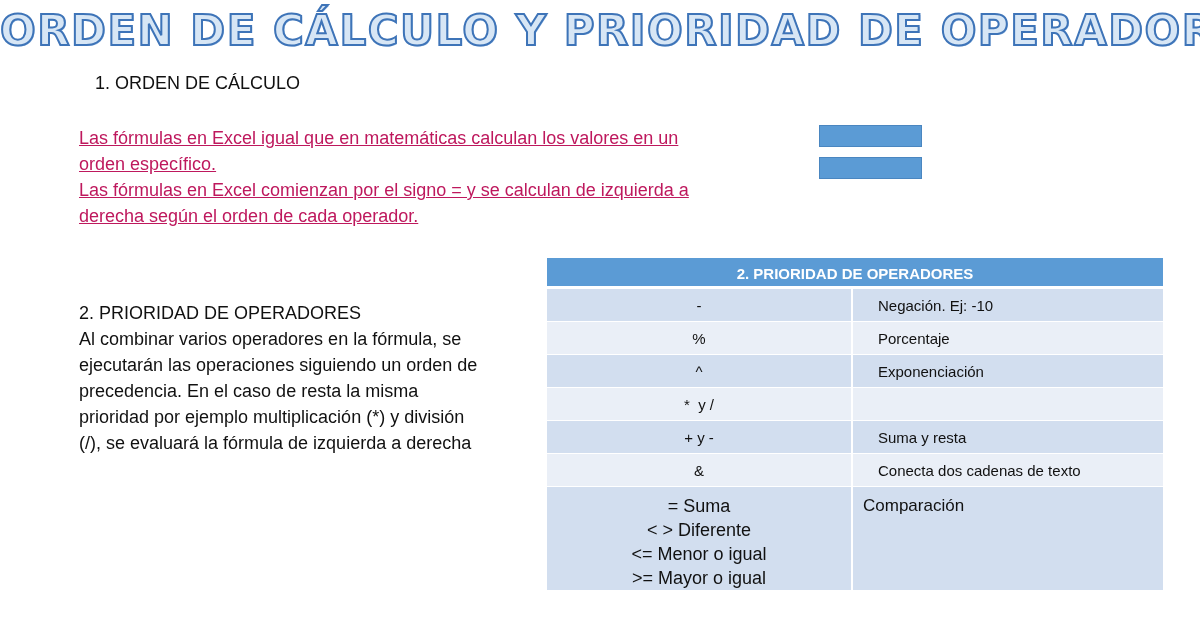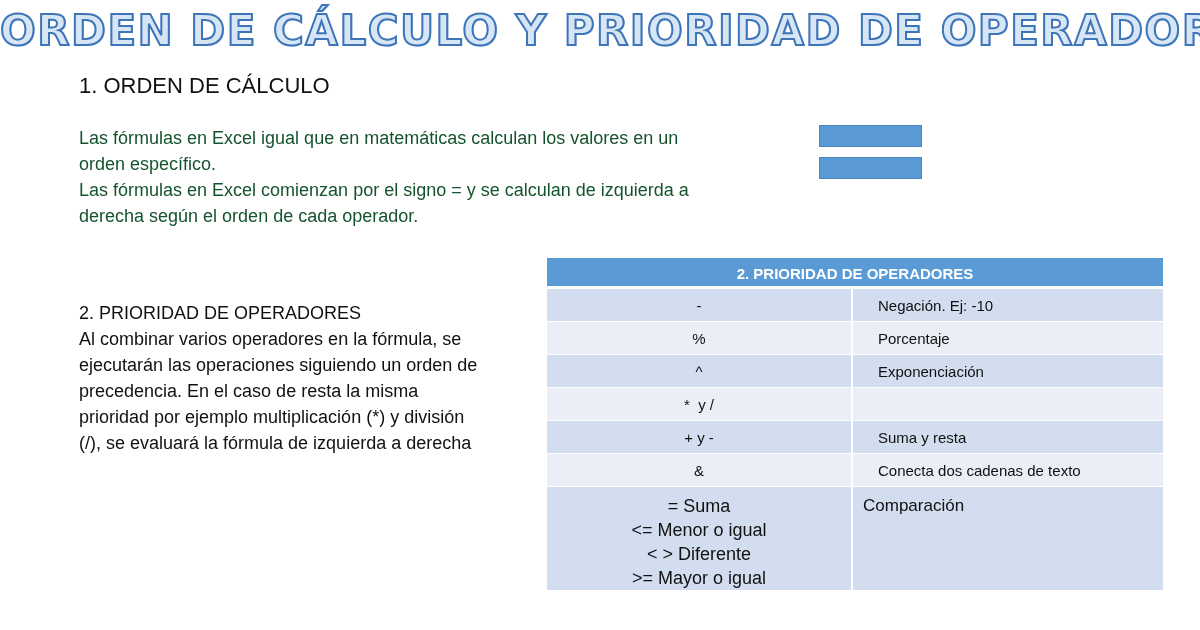--- a/index.html
+++ b/index.html
@@ -23,30 +23,32 @@
       font-size: 42px;
       letter-spacing: 1.5px;
       color: #d7e6f5;
       -webkit-text-stroke: 2px #3e74b8;
       text-shadow: 1px 1px 0 #9cbfe6;
       white-space: nowrap;
     }
 
     .section-heading {
       position: absolute;
-      font-size: 22px;
+      font-size: 18px;
       color: #111;
+      margin-left: 16px;
     }
     .s1-heading { left: 79px; top: 73px; }
 
     .paragraph {
       position: absolute;
       font-size: 18px;
       line-height: 26px;
-      color: #14532d;
+      color: #be185d;
+      text-decoration: underline;
     }
     .p1 { left: 79px; top: 125px; width: 700px; }
     .p1 .line { display: block; white-space: nowrap; }
 
     .s2-block {
       position: absolute;
       left: 79px; top: 300px;
       width: 470px;
       font-size: 18px;
       line-height: 26px;
@@ -170,21 +172,21 @@
       <div class="op">+ y -</div>
       <div class="desc">Suma y resta</div>
     </div>
     <div class="row even">
       <div class="op">&amp;</div>
       <div class="desc">Conecta dos cadenas de texto</div>
     </div>
     <div class="row odd big">
       <div class="op">
         <span class="line">= Suma</span>
+        <span class="line">&lt; &gt; Diferente</span>
         <span class="line">&lt;= Menor o igual</span>
-        <span class="line">&lt; &gt; Diferente</span>
         <span class="line">&gt;= Mayor o igual</span>
       </div>
       <div class="desc">Comparación</div>
     </div>
   </div>
 
 </div>
 
 </body></html>

